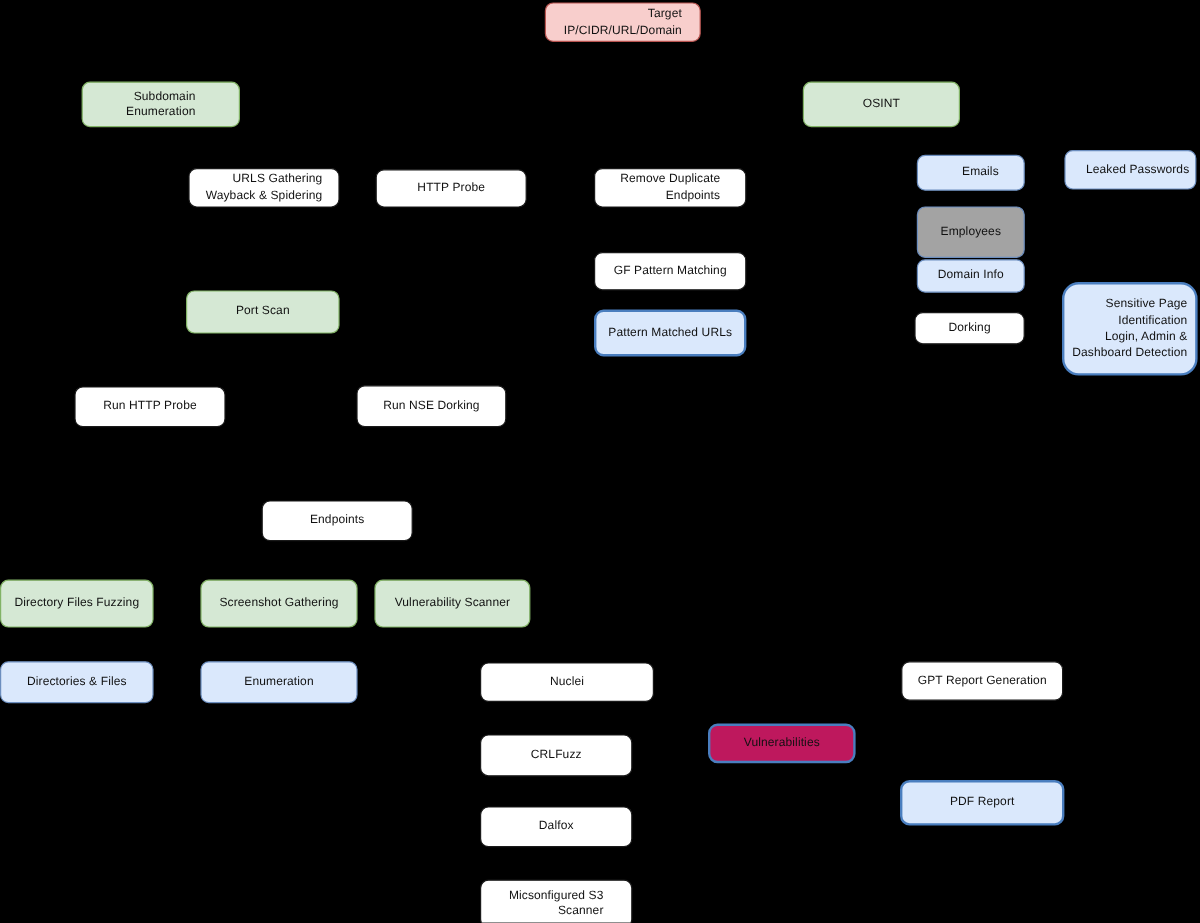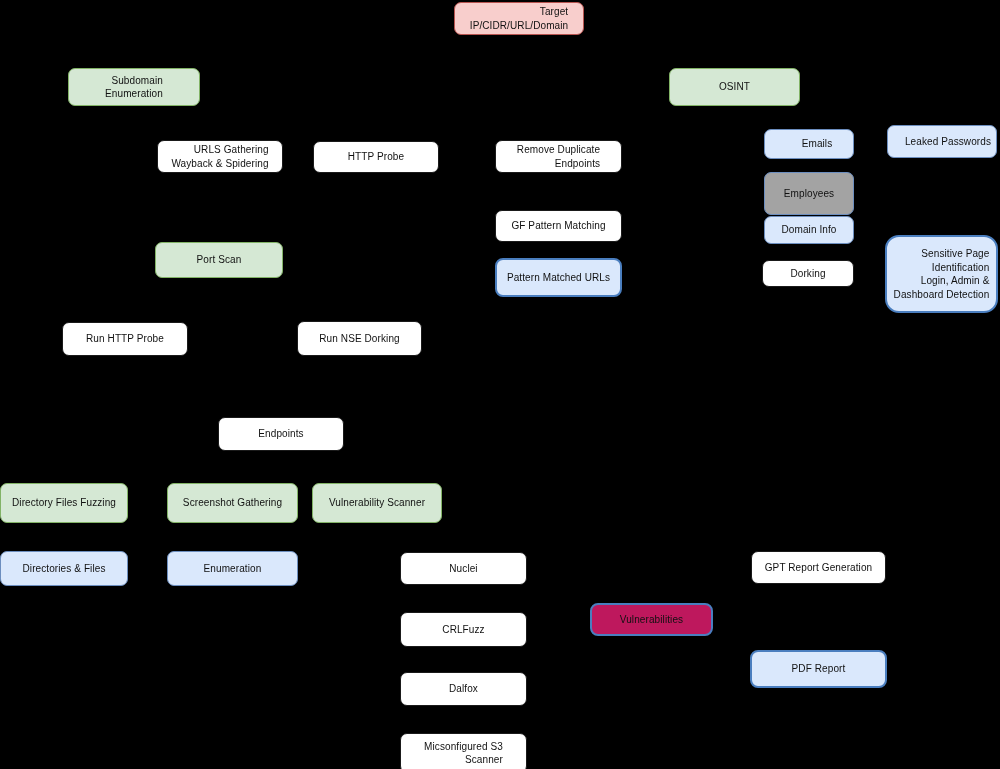--- a/index.html
+++ b/index.html
@@ -102,21 +102,21 @@
     </div>
     <div class="node node-green" style="left: 312px; top: 483px; width: 130px; height: 40px; background: rgb(213, 232, 212); border: 1.5px solid rgb(130, 179, 102); border-radius: 7px; color: rgb(17, 17, 17);">
       <span class="node-label">Vulnerability Scanner</span>
     </div>
     <div class="node node-blue" style="left: 0px; top: 551px; width: 128px; height: 35px; background: rgb(218, 232, 252); border: 1.5px solid rgb(108, 142, 191); border-radius: 7px; color: rgb(17, 17, 17);">
       <span class="node-label">Directories &amp; Files</span>
     </div>
     <div class="node node-blue" style="left: 167px; top: 551px; width: 131px; height: 35px; background: rgb(218, 232, 252); border: 1.5px solid rgb(108, 142, 191); border-radius: 7px; color: rgb(17, 17, 17);">
       <span class="node-label">Enumeration</span>
     </div>
-    <div class="node node-white" style="left: 400px; top: 552px; width: 127px; height: 33px; background: rgb(255, 255, 255); border: 1px solid rgb(26, 26, 26); border-radius: 7px; color: rgb(17, 17, 17);">
+    <div class="node node-white" style="left: 400px; top: 552px; width: 145px; height: 33px; background: rgb(255, 255, 255); border: 1px solid rgb(26, 26, 26); border-radius: 7px; color: rgb(17, 17, 17);">
       <span class="node-label">Nuclei</span>
     </div>
     <div class="node node-white" style="left: 751px; top: 551px; width: 135px; height: 33px; background: rgb(255, 255, 255); border: 1px solid rgb(26, 26, 26); border-radius: 7px; color: rgb(17, 17, 17);">
       <span class="node-label">GPT Report Generation</span>
     </div>
     <div class="node node-blue_strong" style="left: 590px; top: 603px; width: 123px; height: 33px; background: #be185d; border: 2px solid rgb(74, 126, 191); border-radius: 8px; color: rgb(17, 17, 17);">
       <span class="node-label">Vulnerabilities</span>
     </div>
     <div class="node node-white" style="left: 400px; top: 612px; width: 127px; height: 35px; background: rgb(255, 255, 255); border: 1px solid rgb(26, 26, 26); border-radius: 7px; color: rgb(17, 17, 17);">
       <span class="node-label">CRLFuzz</span>

